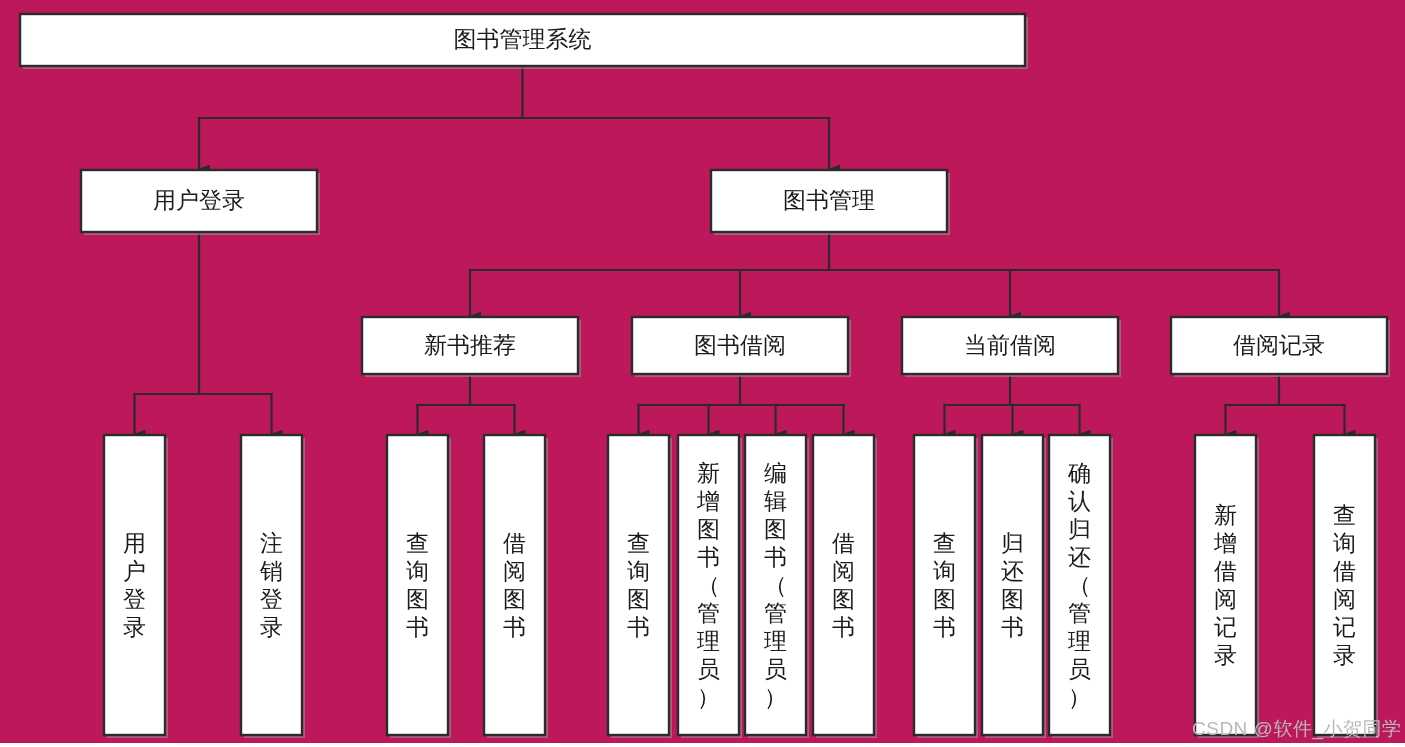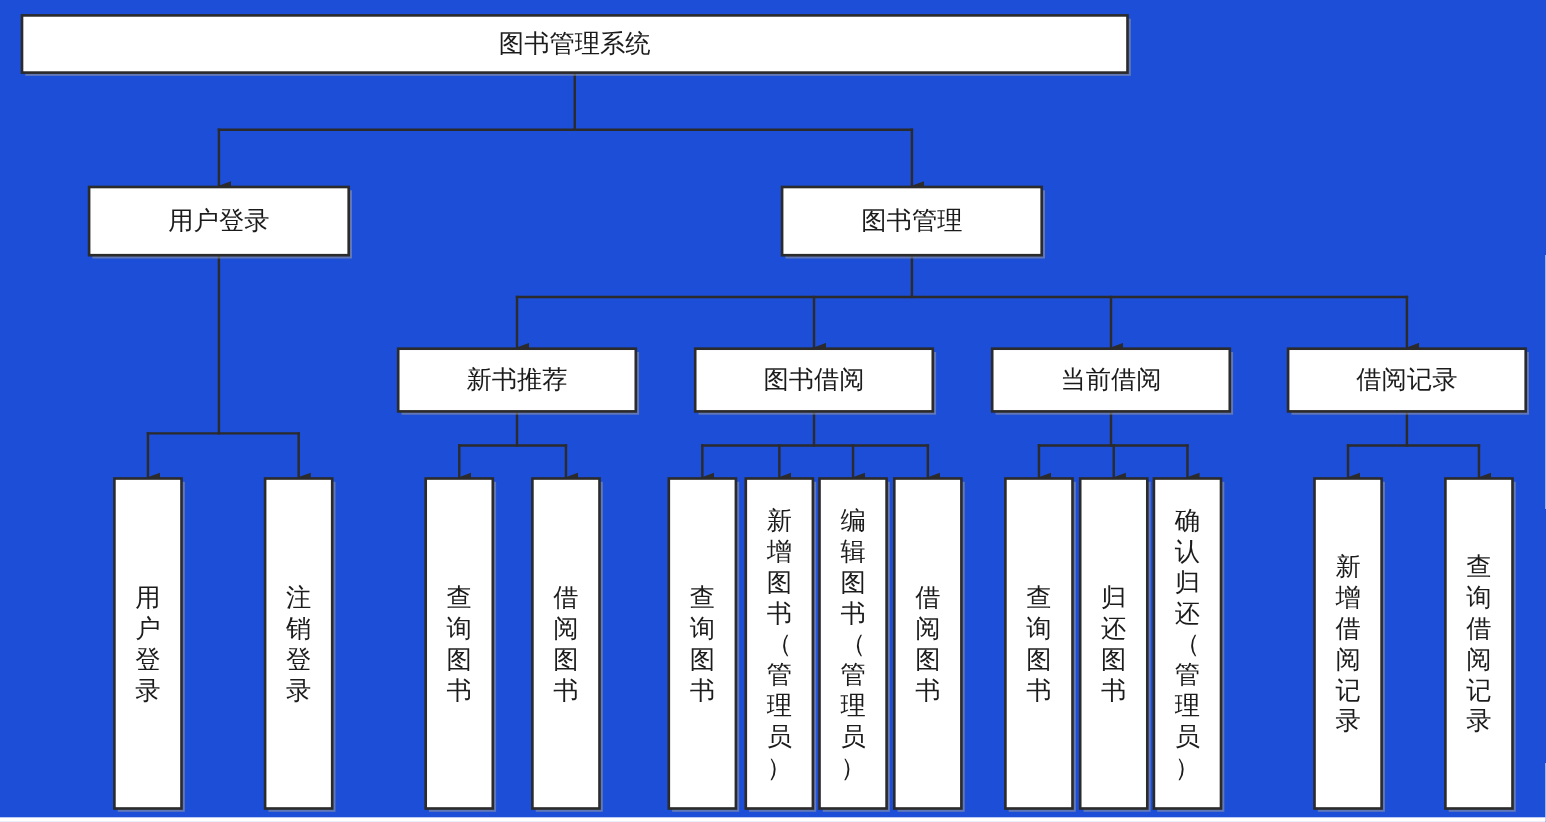--- a/index.html
+++ b/index.html
@@ -10,21 +10,21 @@
   body {
     width: 1405px;
     height: 747px;
     font-family: "Liberation Sans", "DejaVu Sans", sans-serif;
     overflow: hidden;
   }
   #diagram-root {
     position: relative;
     width: 1405px;
     height: 743px;
-    background: #1d4ed8;
+    background: #be185d;
   }
   svg.diagram-canvas {
     position: absolute;
     top: 0;
     left: 0;
     width: 1405px;
     height: 747px;
   }
   .node-rect {
     fill: #ffffff;
@@ -260,14 +260,15 @@
           <text x="1344.5" y="517" class="node-label-h">查</text>
           <text x="1344.5" y="545" class="node-label-h">询</text>
           <text x="1344.5" y="573" class="node-label-h">借</text>
           <text x="1344.5" y="601" class="node-label-h">阅</text>
           <text x="1344.5" y="629" class="node-label-h">记</text>
           <text x="1344.5" y="657" class="node-label-h">录</text>
         </g>
       </g>
   </svg>
 
+  <div class="watermark-text">CSDN @软件_小贺同学</div>
 
 </div>
 
 </body></html>

